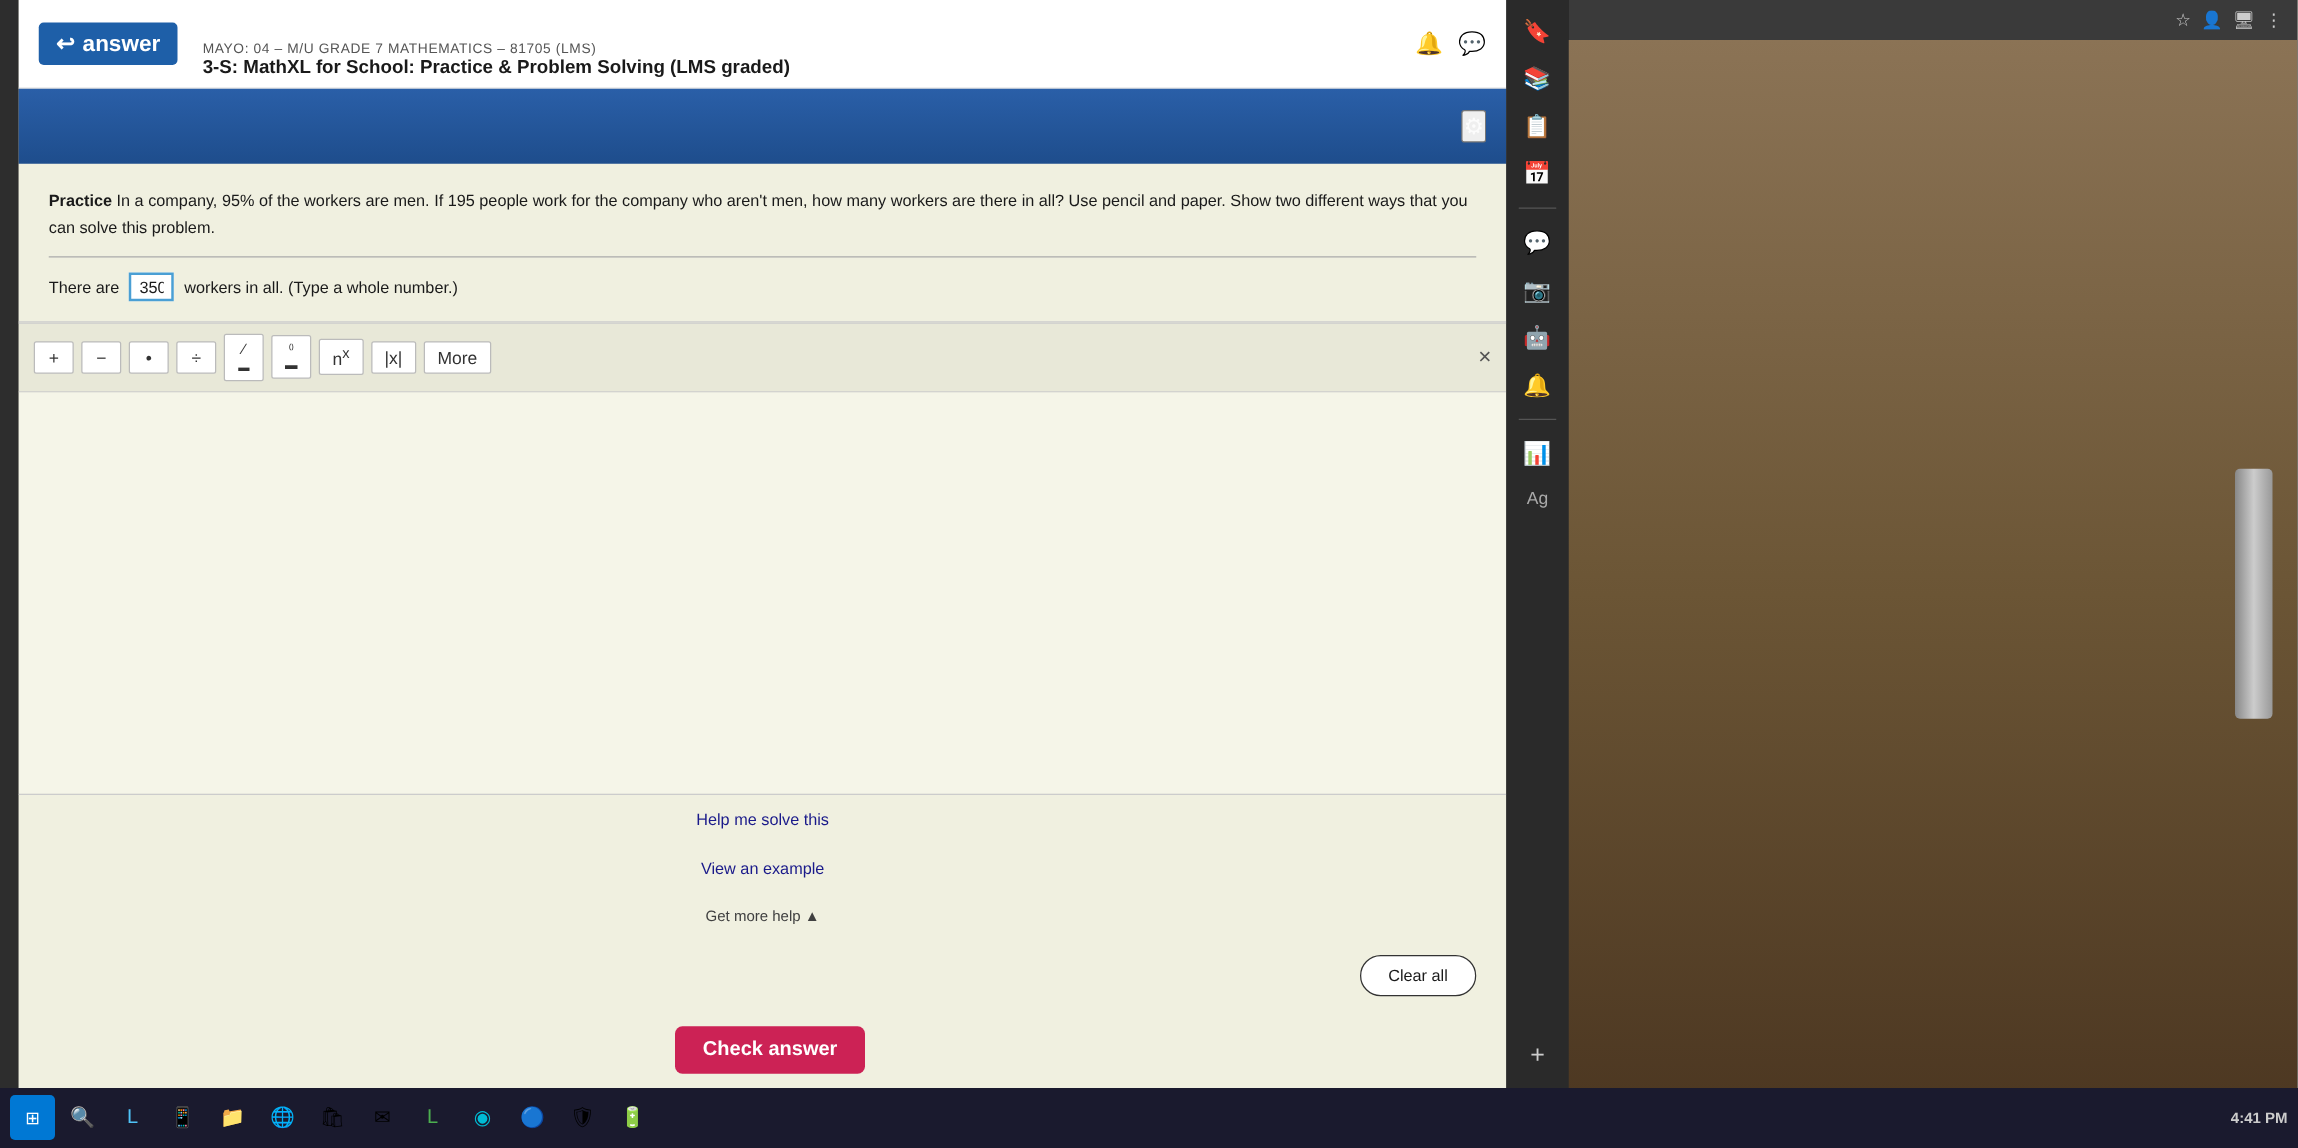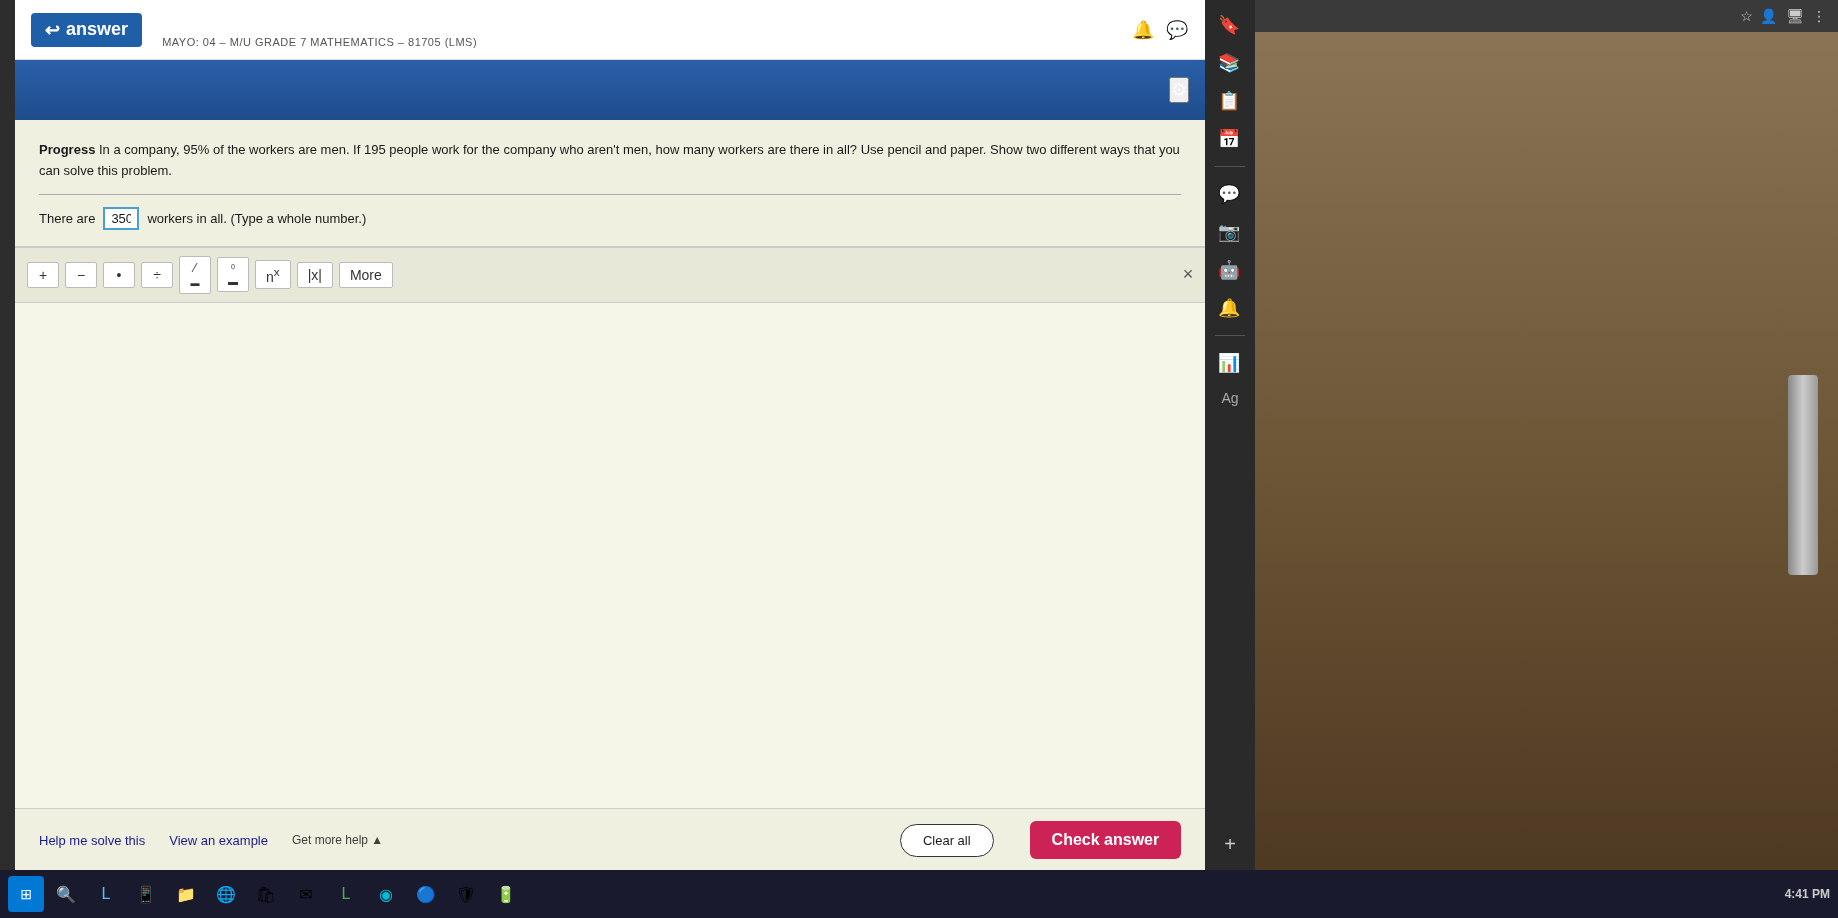--- a/index.html
+++ b/index.html
@@ -173,20 +173,21 @@
       background: #f0f0e0;
       padding: 12px 24px;
       border-top: 1px solid #ccc;
     }
 
     .help-row {
       display: flex;
       align-items: center;
       gap: 24px;
       margin-bottom: 14px;
+      flex-direction: column;
     }
 
     .help-link {
       color: #1a1a8a;
       font-size: 13px;
       text-decoration: none;
       cursor: pointer;
       background: none;
       border: none;
     }
@@ -401,34 +402,35 @@
 
   <div style="width:1200px; height:918px; display:flex; flex-direction:column; background:#f5f5e8; position:relative; margin-left:15px;">
 
     <div class="header-bar">
       <div class="realize-logo">
         <span>↩</span>
         <span>answer</span>
       </div>
       <div class="header-text">
         <span class="header-subtitle">MAYO: 04 – M/U GRADE 7 MATHEMATICS – 81705 (LMS)</span>
+        <span class="header-title">3-S: MathXL for School: Practice &amp; Problem Solving (LMS graded)</span>
       </div>
       <div class="header-icons">
         <button class="header-icon-btn">🔔</button>
         <button class="header-icon-btn">💬</button>
       </div>
     </div>
 
     <div class="blue-banner">
       <button class="settings-icon-top">⚙</button>
     </div>
 
     <div class="question-area">
       <p class="question-text">
-        <strong>Progress</strong>
+        <strong>Practice</strong>
         <span>In a company, 95% of the workers are men. If 195 people work for the company who aren't men, how many workers are there in all? Use pencil and paper. Show two different ways that you can solve this problem.</span>
       </p>
       <hr class="question-divider">
       <div class="answer-row">
         <span>There are</span>
         <input type="text" class="answer-input" value="3500" style="">
         <span>workers in all. (Type a whole number.)</span>
       </div>
     </div>
 

